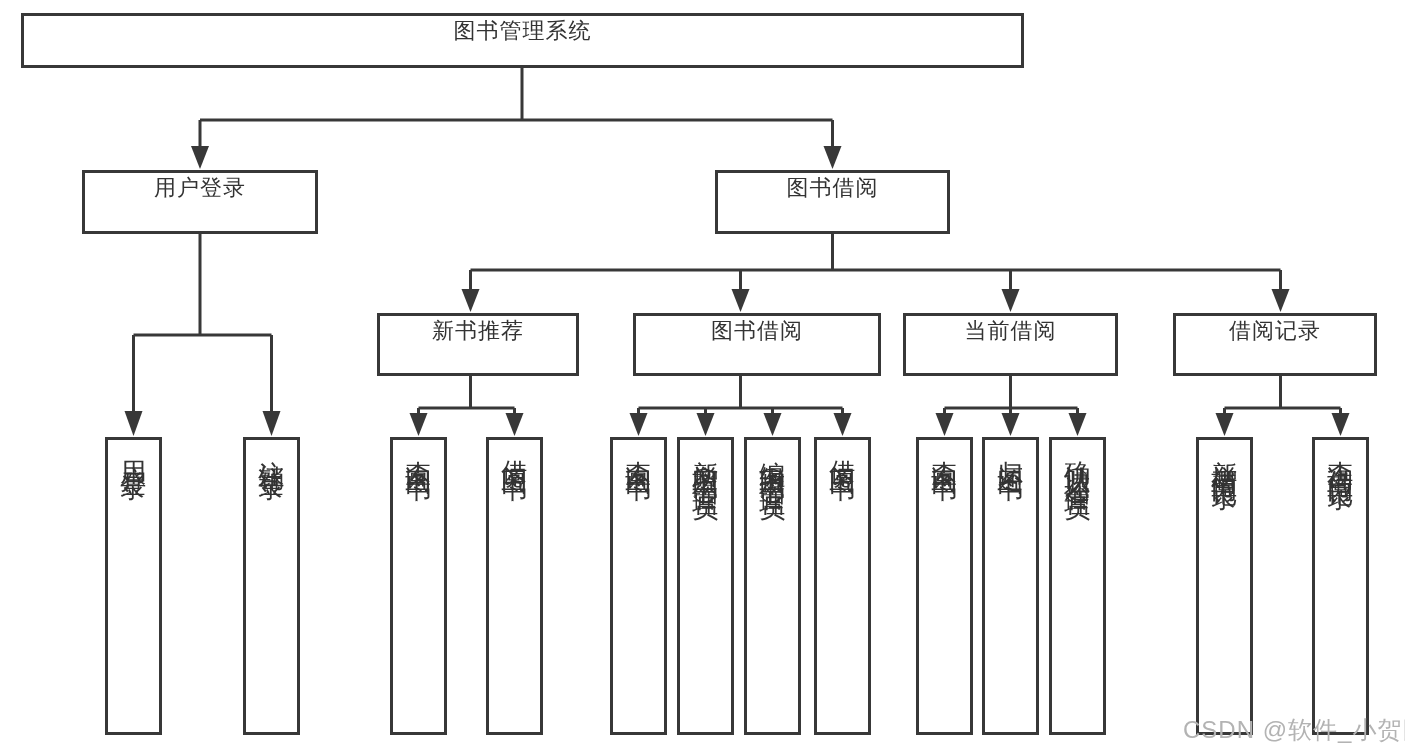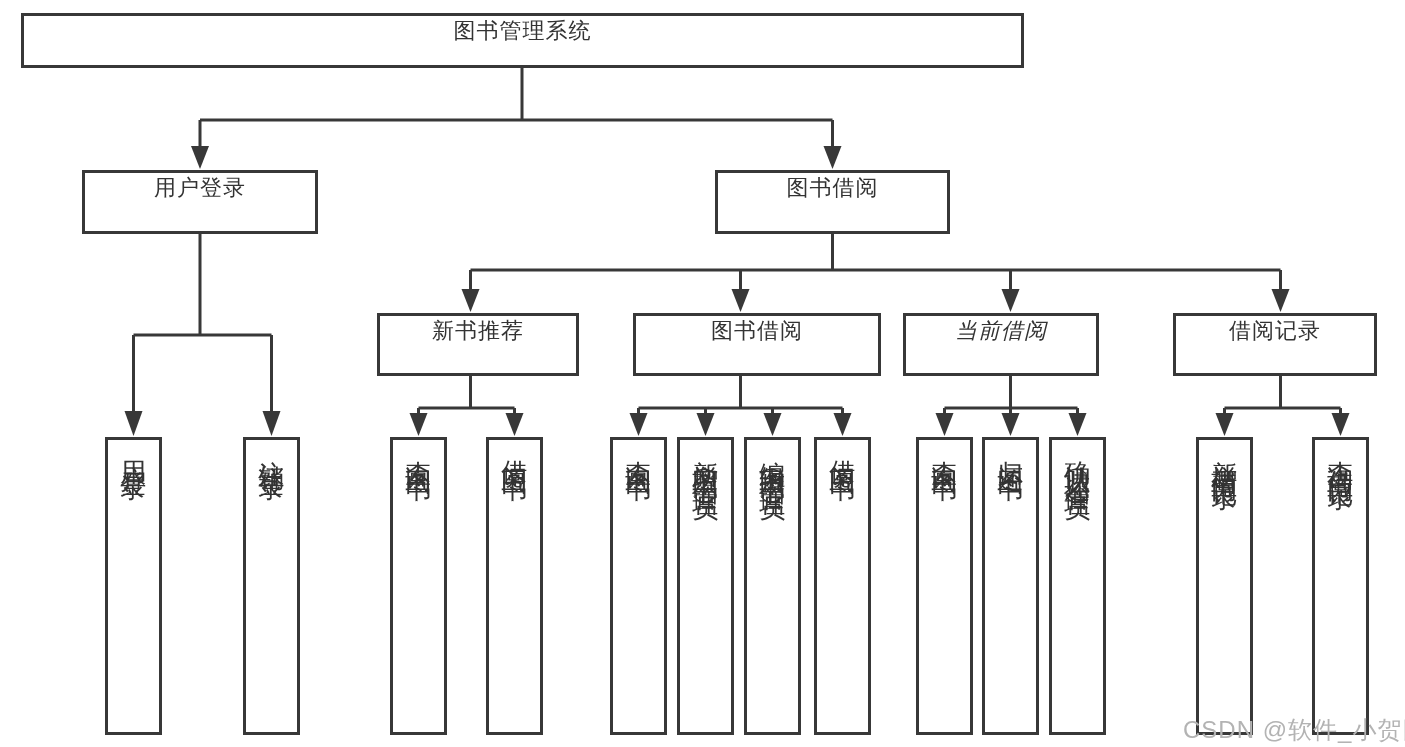--- a/index.html
+++ b/index.html
@@ -47,21 +47,21 @@
     letter-spacing: 5px;
     line-height: 1.1;
     white-space: nowrap;
   }
   
   .n-root   { left: 21px;   top: 13px;  width: 1003px; height: 55px; }
   .n-ul     { left: 82px;   top: 170px; width: 236px;  height: 64px; }
   .n-bm     { left: 715px;  top: 170px; width: 235px;  height: 64px; }
   .n-g0     { left: 363px;  top: 313px; width: 202px;  height: 63px; margin-left: 14px; }
   .n-g1     { left: 633px;  top: 313px; width: 248px;  height: 63px; }
-  .n-g2     { left: 903px;  top: 313px; width: 196px;  height: 63px; font-style: italic; }
+  .n-g2     { left: 903px;  top: 313px; width: 215px;  height: 63px; }
   .n-g3     { left: 1173px; top: 313px; width: 204px;  height: 63px; }
   .leaf     { top: 437px; width: 57px; height: 298px; }
   .n-a0 { left: 105px; }  .n-a1 { left: 243px; }
   .n-b0 { left: 390px; }  .n-b1 { left: 486px; }
   .n-c0 { left: 610px; }  .n-c1 { left: 677px; }  .n-c2 { left: 744px; }  .n-c3 { left: 814px; }
   .n-d0 { left: 916px; }  .n-d1 { left: 982px; }  .n-d2 { left: 1049px; }
   .n-e0 { left: 1196px; } .n-e1 { left: 1312px; }
   .watermark {
     position: absolute;
     left: 1183px;

